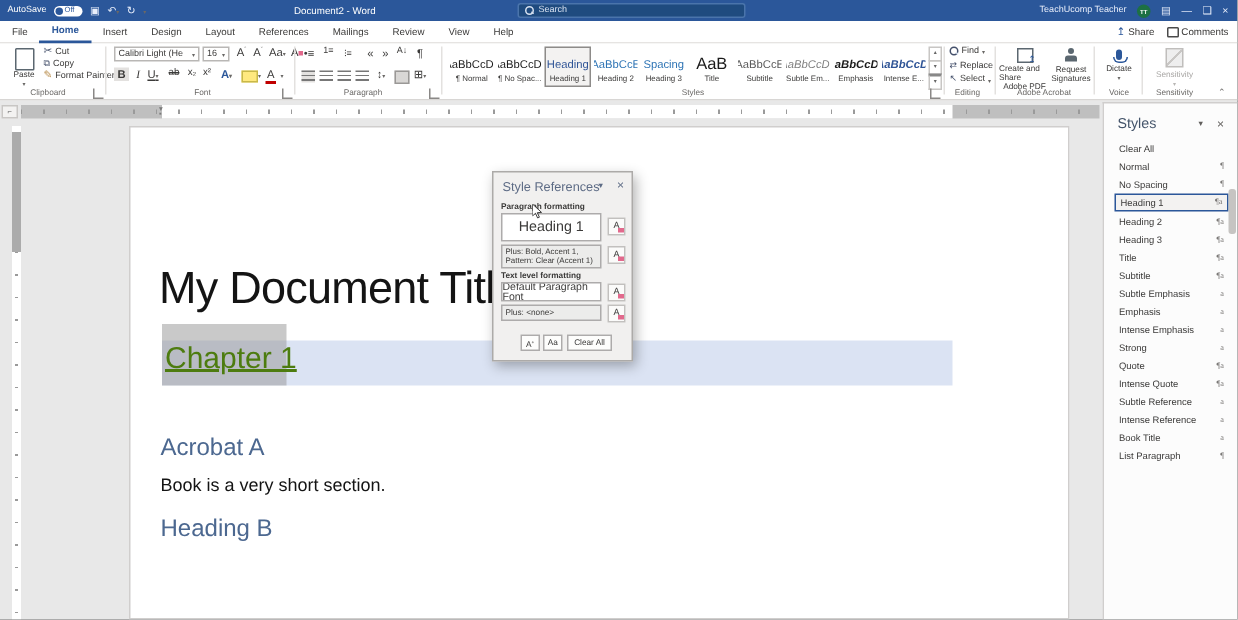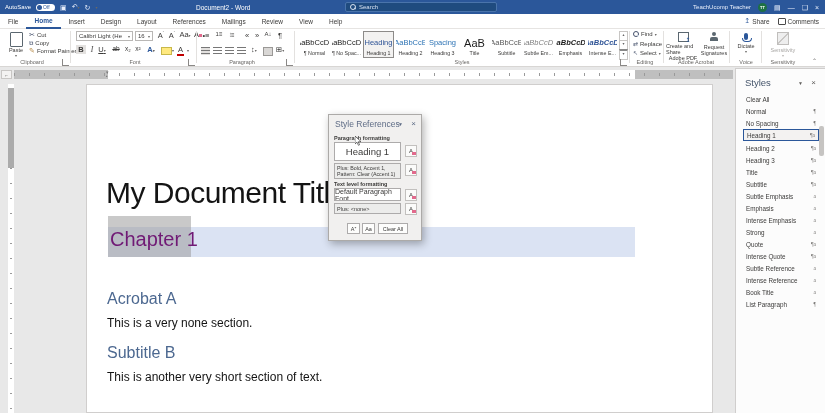--- a/index.html
+++ b/index.html
@@ -82,21 +82,21 @@
   .vruler{left:8px;top:84px;width:6px;height:329px;background:#fff;}
   .vruler .dark{position:absolute;left:0;top:4px;width:6px;height:80px;background:#ababab;}
   .vruler .ticks{position:absolute;left:2px;top:84px;width:2px;height:245px;
                  background:repeating-linear-gradient(#9a9a9a 0 1px,transparent 1px 15px);}
   .page{left:86px;top:84px;width:627px;height:329px;background:#fff;border:1px solid #d0cecd;box-sizing:border-box;}
 
   
   .doc-title-text{left:106px;top:176px;font-size:30px;font-weight:300;color:#141414;letter-spacing:-.5px;}
   .chapter-band{left:108px;top:227px;width:527px;height:30px;background:#dbe3f3;}
   .chapter-selbox{left:108px;top:216px;width:83px;height:41px;background:#9c9c9c;opacity:.55;}
-  .chapter-text{left:110px;top:228px;font-size:20px;font-weight:300;color:#701a75;}
+  .chapter-text{left:110px;top:228px;font-size:20px;font-weight:300;color:#4d7c0f;text-decoration:underline;}
   .sub-heading{font-size:16px;font-weight:300;color:#4c6890;}
   .body-text{font-size:12px;color:#141414;}
 
   
   .dialog{left:328px;top:114px;width:94px;height:127px;background:#f1f0ef;border:1px solid #acaaa8;
           box-shadow:2px 3px 8px rgba(0,0,0,.3);box-sizing:border-box;}
   .dlg-title{position:absolute;left:6px;top:4px;font-size:8.5px;color:#5d6b85;}
   .dlg-caret{position:absolute;right:18px;top:6px;font-size:5px;color:#5d6b85;}
   .dlg-close{position:absolute;right:5px;top:4px;font-size:8px;color:#5d6b85;}
   .dlg-sec{position:absolute;left:5px;font-size:5.5px;font-weight:bold;color:#3b3a39;}
@@ -351,23 +351,22 @@
     <div class="dark"></div>
     <div class="ticks"></div>
   </div>
 
   <div class="abs page"></div>
   <div class="abs doc-title-text">My Document Title</div>
   <div class="abs chapter-band"></div>
   <div class="abs chapter-selbox"></div>
   <div class="abs chapter-text">Chapter 1</div>
   <div class="abs sub-heading" style="left:107px;top:290px;">Acrobat A</div>
-  <div class="abs body-text" style="left:107px;top:316px;">This is a very none section.</div>
-  <div class="abs sub-heading" style="left:107px;top:344px;">Subtitle B</div>
-  <div class="abs body-text" style="left:107px;top:370px;">This is another very short section of text.</div>
+  <div class="abs body-text" style="left:107px;top:316px;">Book is a very short section.</div>
+  <div class="abs sub-heading" style="left:107px;top:344px;">Heading B</div>
 
   <div class="abs dialog">
     <span class="dlg-title">Style References</span>
     <span class="dlg-caret">▼</span>
     <span class="dlg-close">×</span>
 
     <span class="dlg-sec" style="top:20px;">Paragraph formatting</span>
     <div class="dlg-box" style="top:27px;height:19px;font-size:9.5px;display:flex;align-items:center;justify-content:center;">Heading 1</div>
     <span class="resetbtn" style="top:30px;">
         <span class="reset-glyph">A</span>

